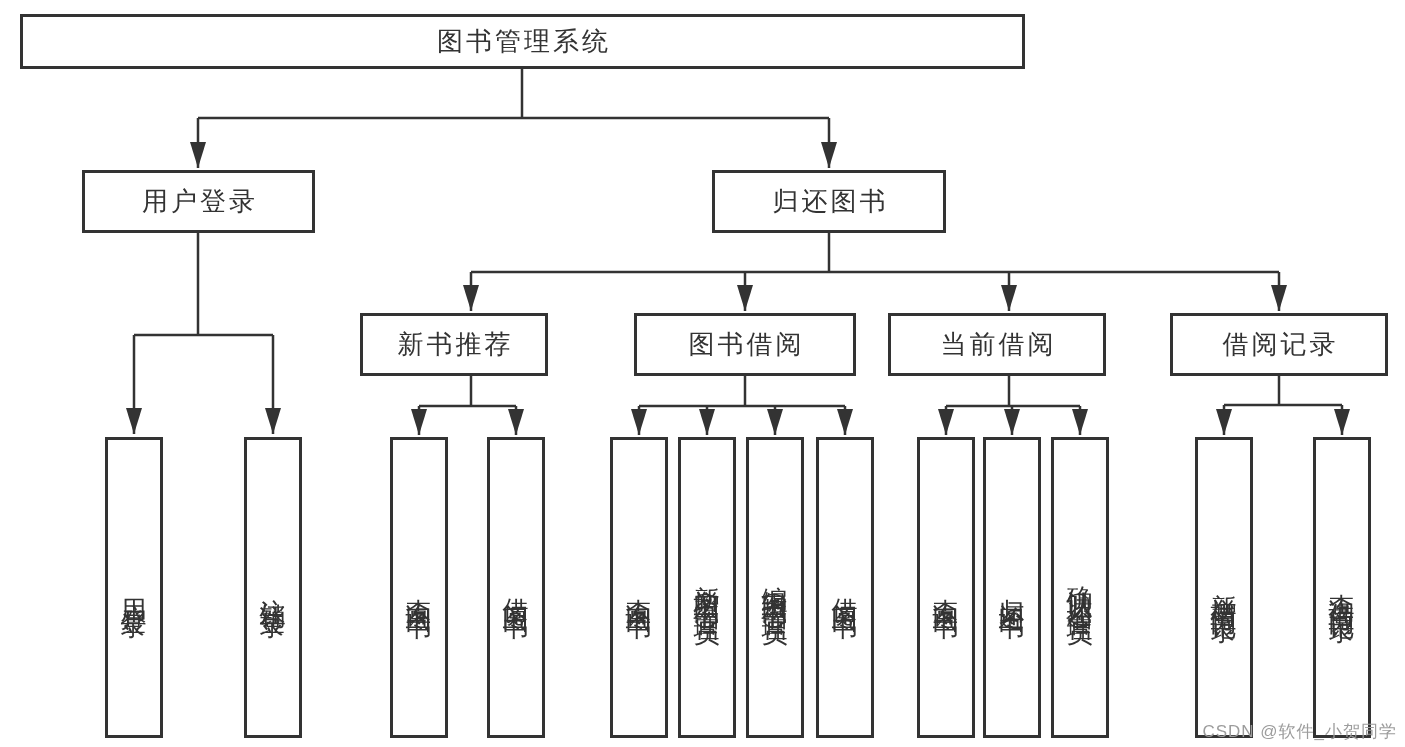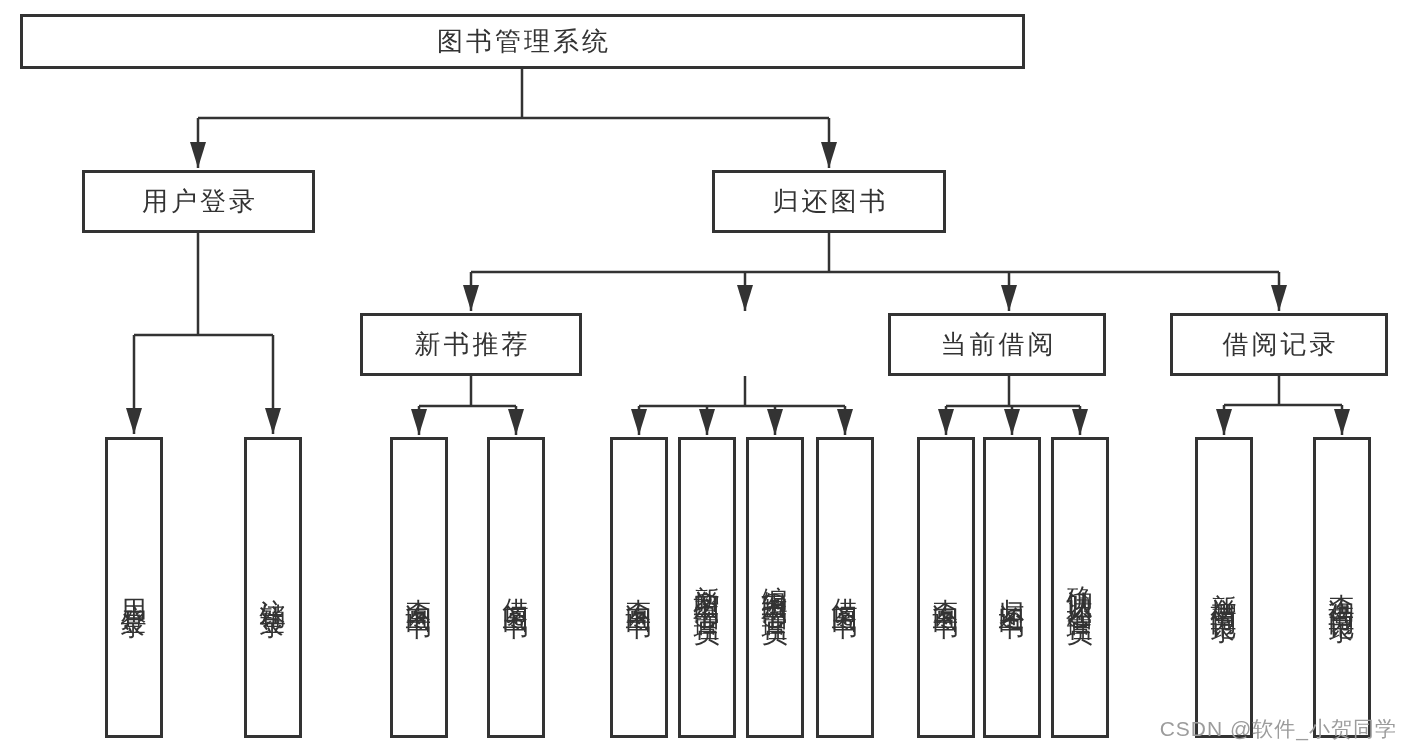--- a/index.html
+++ b/index.html
@@ -52,21 +52,21 @@
     writing-mode: vertical-rl;
     text-orientation: mixed;
     letter-spacing: 5px;
     line-height: 1;
   }
 
   .watermark {
     position: absolute;
     right: 8px;
     bottom: 4px;
-    font-size: 21px;
+    font-size: 17px;
     letter-spacing: 1px;
     color: var(--watermark);
     white-space: nowrap;
   }
 </style>
 </head>
 <body>
 
 <div class="stage">
 
@@ -122,22 +122,25 @@
     <span class="lbl">图书管理系统</span>
   </div>
 
   <div class="node h" style="left:82px;top:170px;width:233px;height:63px">
     <span class="lbl">用户登录</span>
   </div>
   <div class="node h" style="left:712px;top:170px;width:234px;height:63px">
     <span class="lbl">归还图书</span>
   </div>
 
-  <div class="node h" style="left:360px;top:313px;width:222px;height:63px">
+  <div class="node h" style="left:360px;top:313px;width:188px;height:63px">
     <span class="lbl">新书推荐</span>
+  </div>
+  <div class="node h" style="left:634px;top:313px;width:222px;height:63px">
+    <span class="lbl">图书借阅</span>
   </div>
   <div class="node h" style="left:888px;top:313px;width:218px;height:63px">
     <span class="lbl">当前借阅</span>
   </div>
   <div class="node h" style="left:1170px;top:313px;width:218px;height:63px">
     <span class="lbl">借阅记录</span>
   </div>
 
   <div class="node v" style="left:105px;top:437px;width:58px;height:301px">
     <span class="lbl">用户登录</span>

